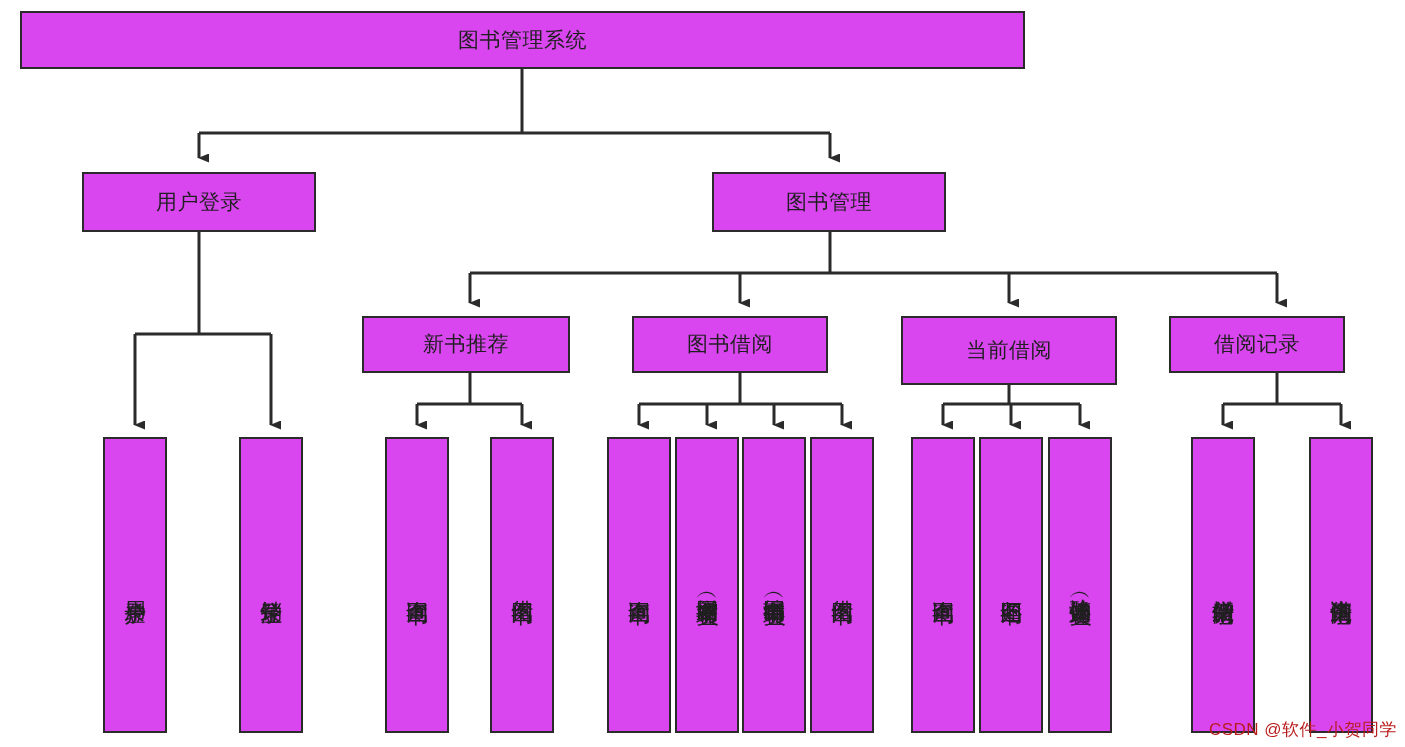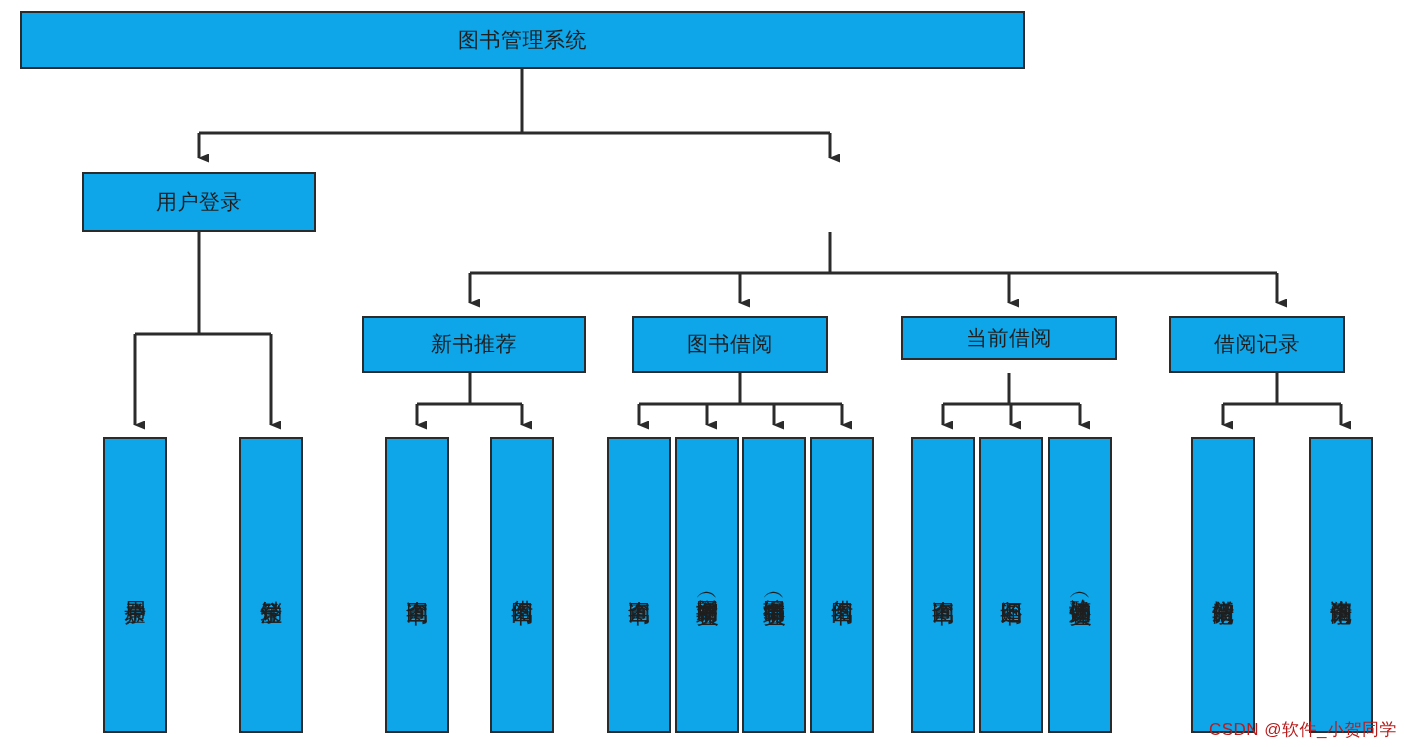--- a/index.html
+++ b/index.html
@@ -23,21 +23,21 @@
     position: absolute;
     left: 0;
     top: 0;
     width: 1405px;
     height: 747px;
   }
   .node-box {
     position: absolute;
     box-sizing: border-box;
     border: 2px solid #2b2b2b;
-    background: #0ea5e9;
+    background: #d946ef;
     display: flex;
     align-items: center;
     justify-content: center;
     color: #1f1f1f;
   }
   .node-label {
     display: block;
     text-align: center;
     color: #1f1f1f;
     line-height: 1.18;
@@ -128,30 +128,33 @@
   </svg>
 
   <div class="node-box node-h" style="left:20px; top:11px; width:1005px; height:58px;">
     <span class="node-label">图书管理系统</span>
   </div>
 
   <div class="node-box node-h" style="left:82px; top:172px; width:234px; height:60px;">
     <span class="node-label">用户登录</span>
   </div>
 
-
-  <div class="node-box node-h" style="left:362px; top:316px; width:224px; height:57px;">
+  <div class="node-box node-h" style="left:712px; top:172px; width:234px; height:60px;">
+    <span class="node-label">图书管理</span>
+  </div>
+
+  <div class="node-box node-h" style="left:362px; top:316px; width:208px; height:57px;">
     <span class="node-label">新书推荐</span>
   </div>
 
   <div class="node-box node-h" style="left:632px; top:316px; width:196px; height:57px;">
     <span class="node-label">图书借阅</span>
   </div>
 
-  <div class="node-box node-h" style="left:901px; top:316px; width:216px; height:44px;">
+  <div class="node-box node-h" style="left:901px; top:316px; width:216px; height:69px;">
     <span class="node-label">当前借阅</span>
   </div>
 
   <div class="node-box node-h" style="left:1169px; top:316px; width:176px; height:57px;">
     <span class="node-label">借阅记录</span>
   </div>
 
   <div class="node-box node-v" style="left:103px; top:437px; width:64px; height:296px;">
     <span class="node-label">用户登录</span>
   </div>

